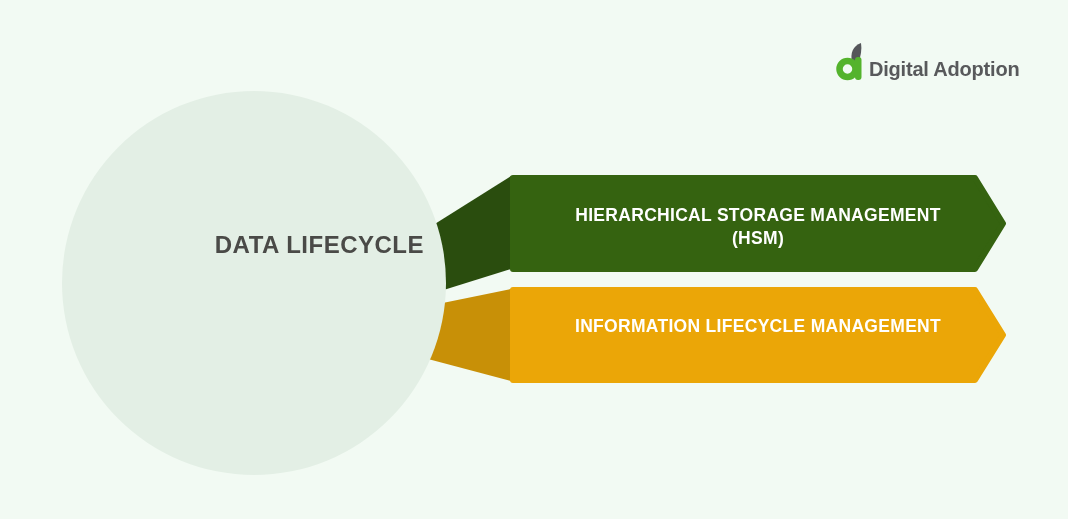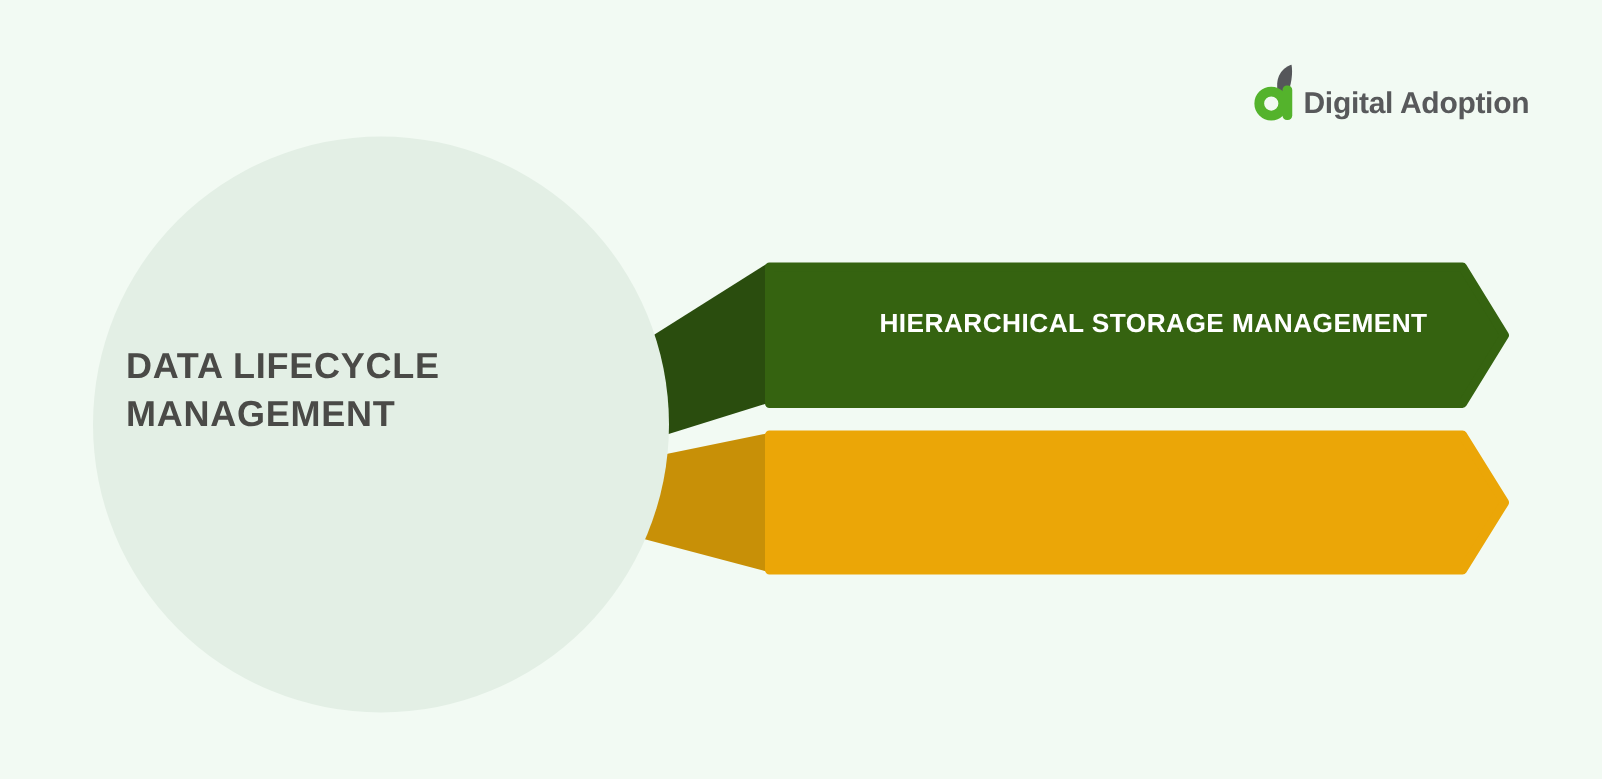--- a/index.html
+++ b/index.html
@@ -9,25 +9,25 @@
     overflow:hidden;
     font-family:"Liberation Sans","DejaVu Sans",sans-serif;
   }
   .shapes{position:absolute;left:0;top:0;width:1068px;height:519px;}
   .hub-circle{
     position:absolute;left:62px;top:91px;width:384px;height:384px;
     border-radius:50%;
   }
   .hub-title{
     position:absolute;left:84px;top:229px;width:340px;
-    text-align:left;font-weight:700;font-size:24px;line-height:31.5px;
+    text-align:right;font-weight:700;font-size:24px;line-height:31.5px;
     letter-spacing:0.5px;
   }
   .branch-label{
-    position:absolute;left:524px;width:490px;
+    position:absolute;left:513px;width:490px;
     text-align:center;font-weight:700;font-size:17.5px;line-height:22.5px;
     letter-spacing:0.3px;
   }
   .branch-label.hsm{top:204px;}
   .branch-label.ilm{top:315px;}
   .logo{position:absolute;left:836px;top:42px;height:40px;display:flex;align-items:center;}
   .logo-icon{display:block;}
   .logo-text{
     display:inline-block;margin-left:6px;margin-top:14px;
     font-size:20px;font-weight:700;letter-spacing:-0.2px;
@@ -44,28 +44,29 @@
     <polygon points="511,289 428,306 428,359 511,381" fill="#c89007"></polygon>
 
     <polygon points="513,178 975,178 1003,223.5 975,269 513,269" stroke-width="6" stroke-linejoin="round" fill="#356310" stroke="#356310"></polygon>
     <polygon points="513,290 975,290 1003,335 975,380 513,380" stroke-width="6" stroke-linejoin="round" fill="#eba607" stroke="#eba607"></polygon>
   </svg>
 
   <div class="hub-circle" style="background-color: rgb(227, 239, 229);"></div>
 
   <div class="hub-title" style="color: rgb(74, 74, 71);">
     <div>DATA LIFECYCLE</div>
-    <div>MANAGEMENT</div>
   </div>
 
   <div class="branch-label hsm" style="color: rgb(255, 255, 255);">
     <div>HIERARCHICAL STORAGE MANAGEMENT</div>
+    <div>(HSM)</div>
   </div>
 
   <div class="branch-label ilm" style="color: rgb(255, 255, 255);">
+    <div>INFORMATION LIFECYCLE MANAGEMENT</div>
   </div>
 
   <div class="logo">
     <svg class="logo-icon" width="27" height="39" viewBox="0 0 27 39">
       <path d="M 25,0 C 17,3 14,10 16,19 L 22,21 C 25,13 26,6 25,0 Z" fill="#55565a"></path>
       <circle cx="11.5" cy="26" r="8" fill="none" stroke-width="6.5" stroke="#54b32c"></circle>
       <rect x="19" y="14" width="6.5" height="23" rx="3" fill="#54b32c"></rect>
     </svg>
     <span class="logo-text" style="color: rgb(88, 89, 91);">Digital Adoption</span>
   </div>

